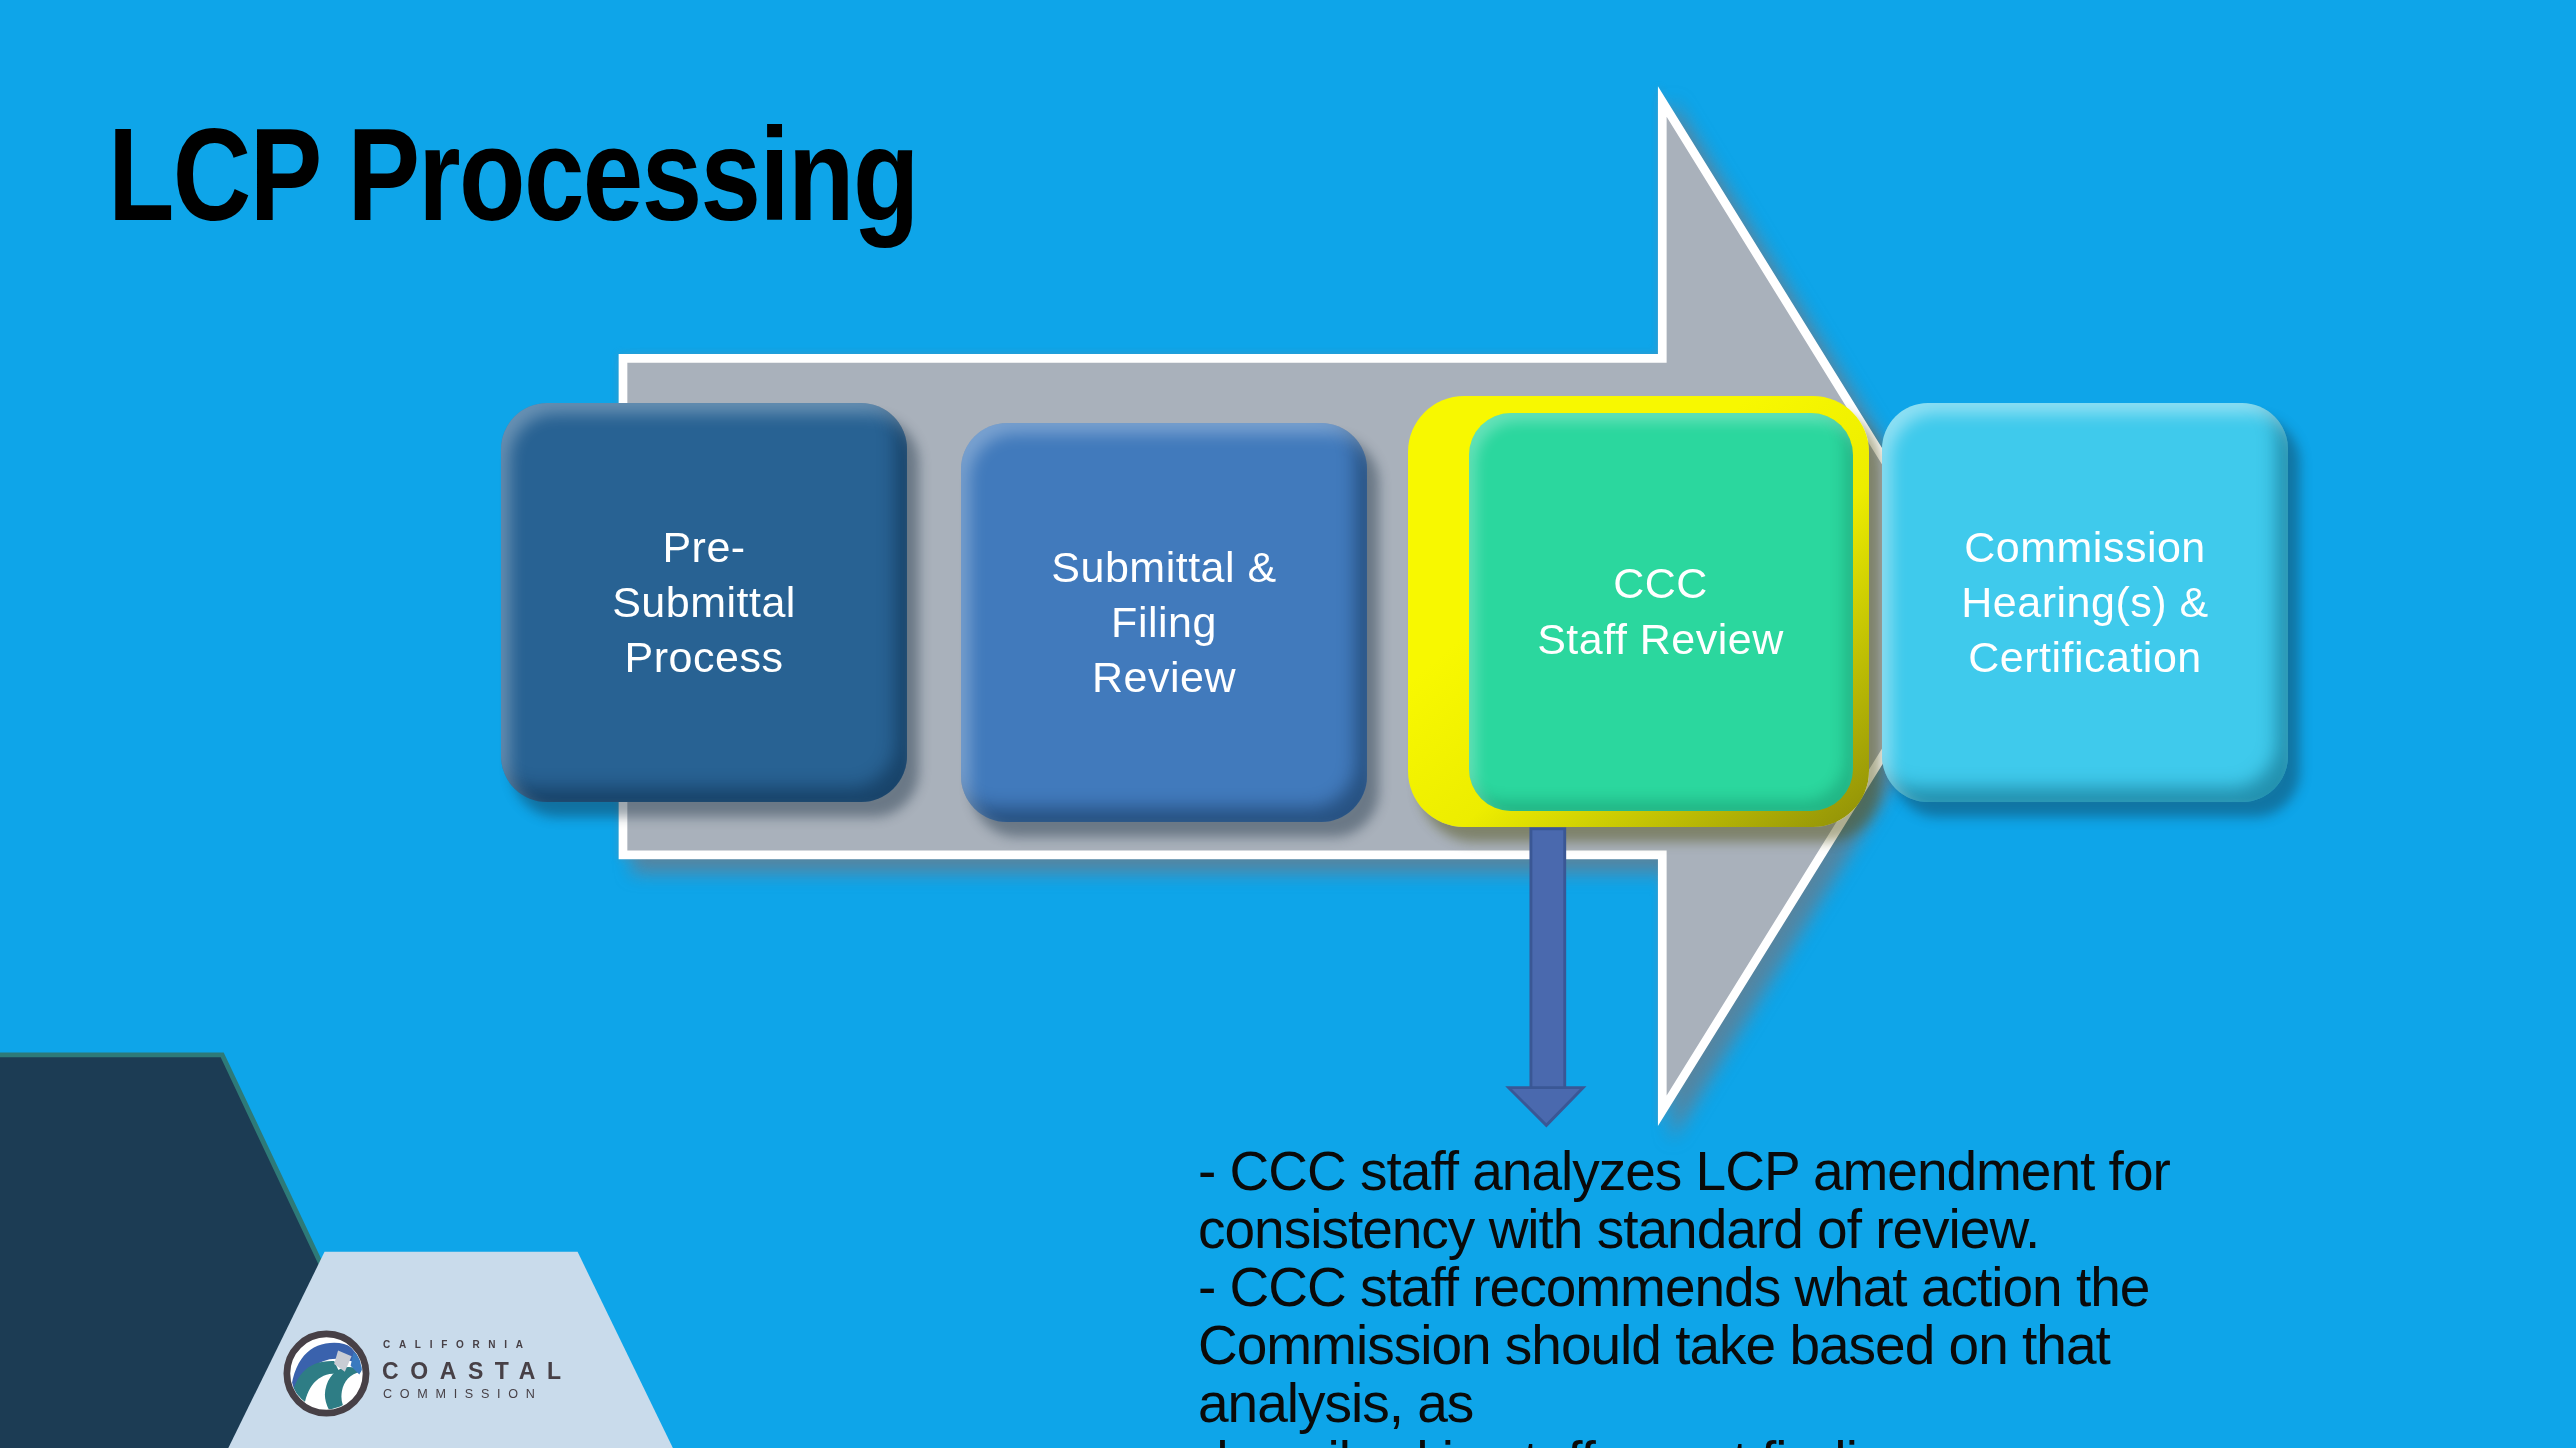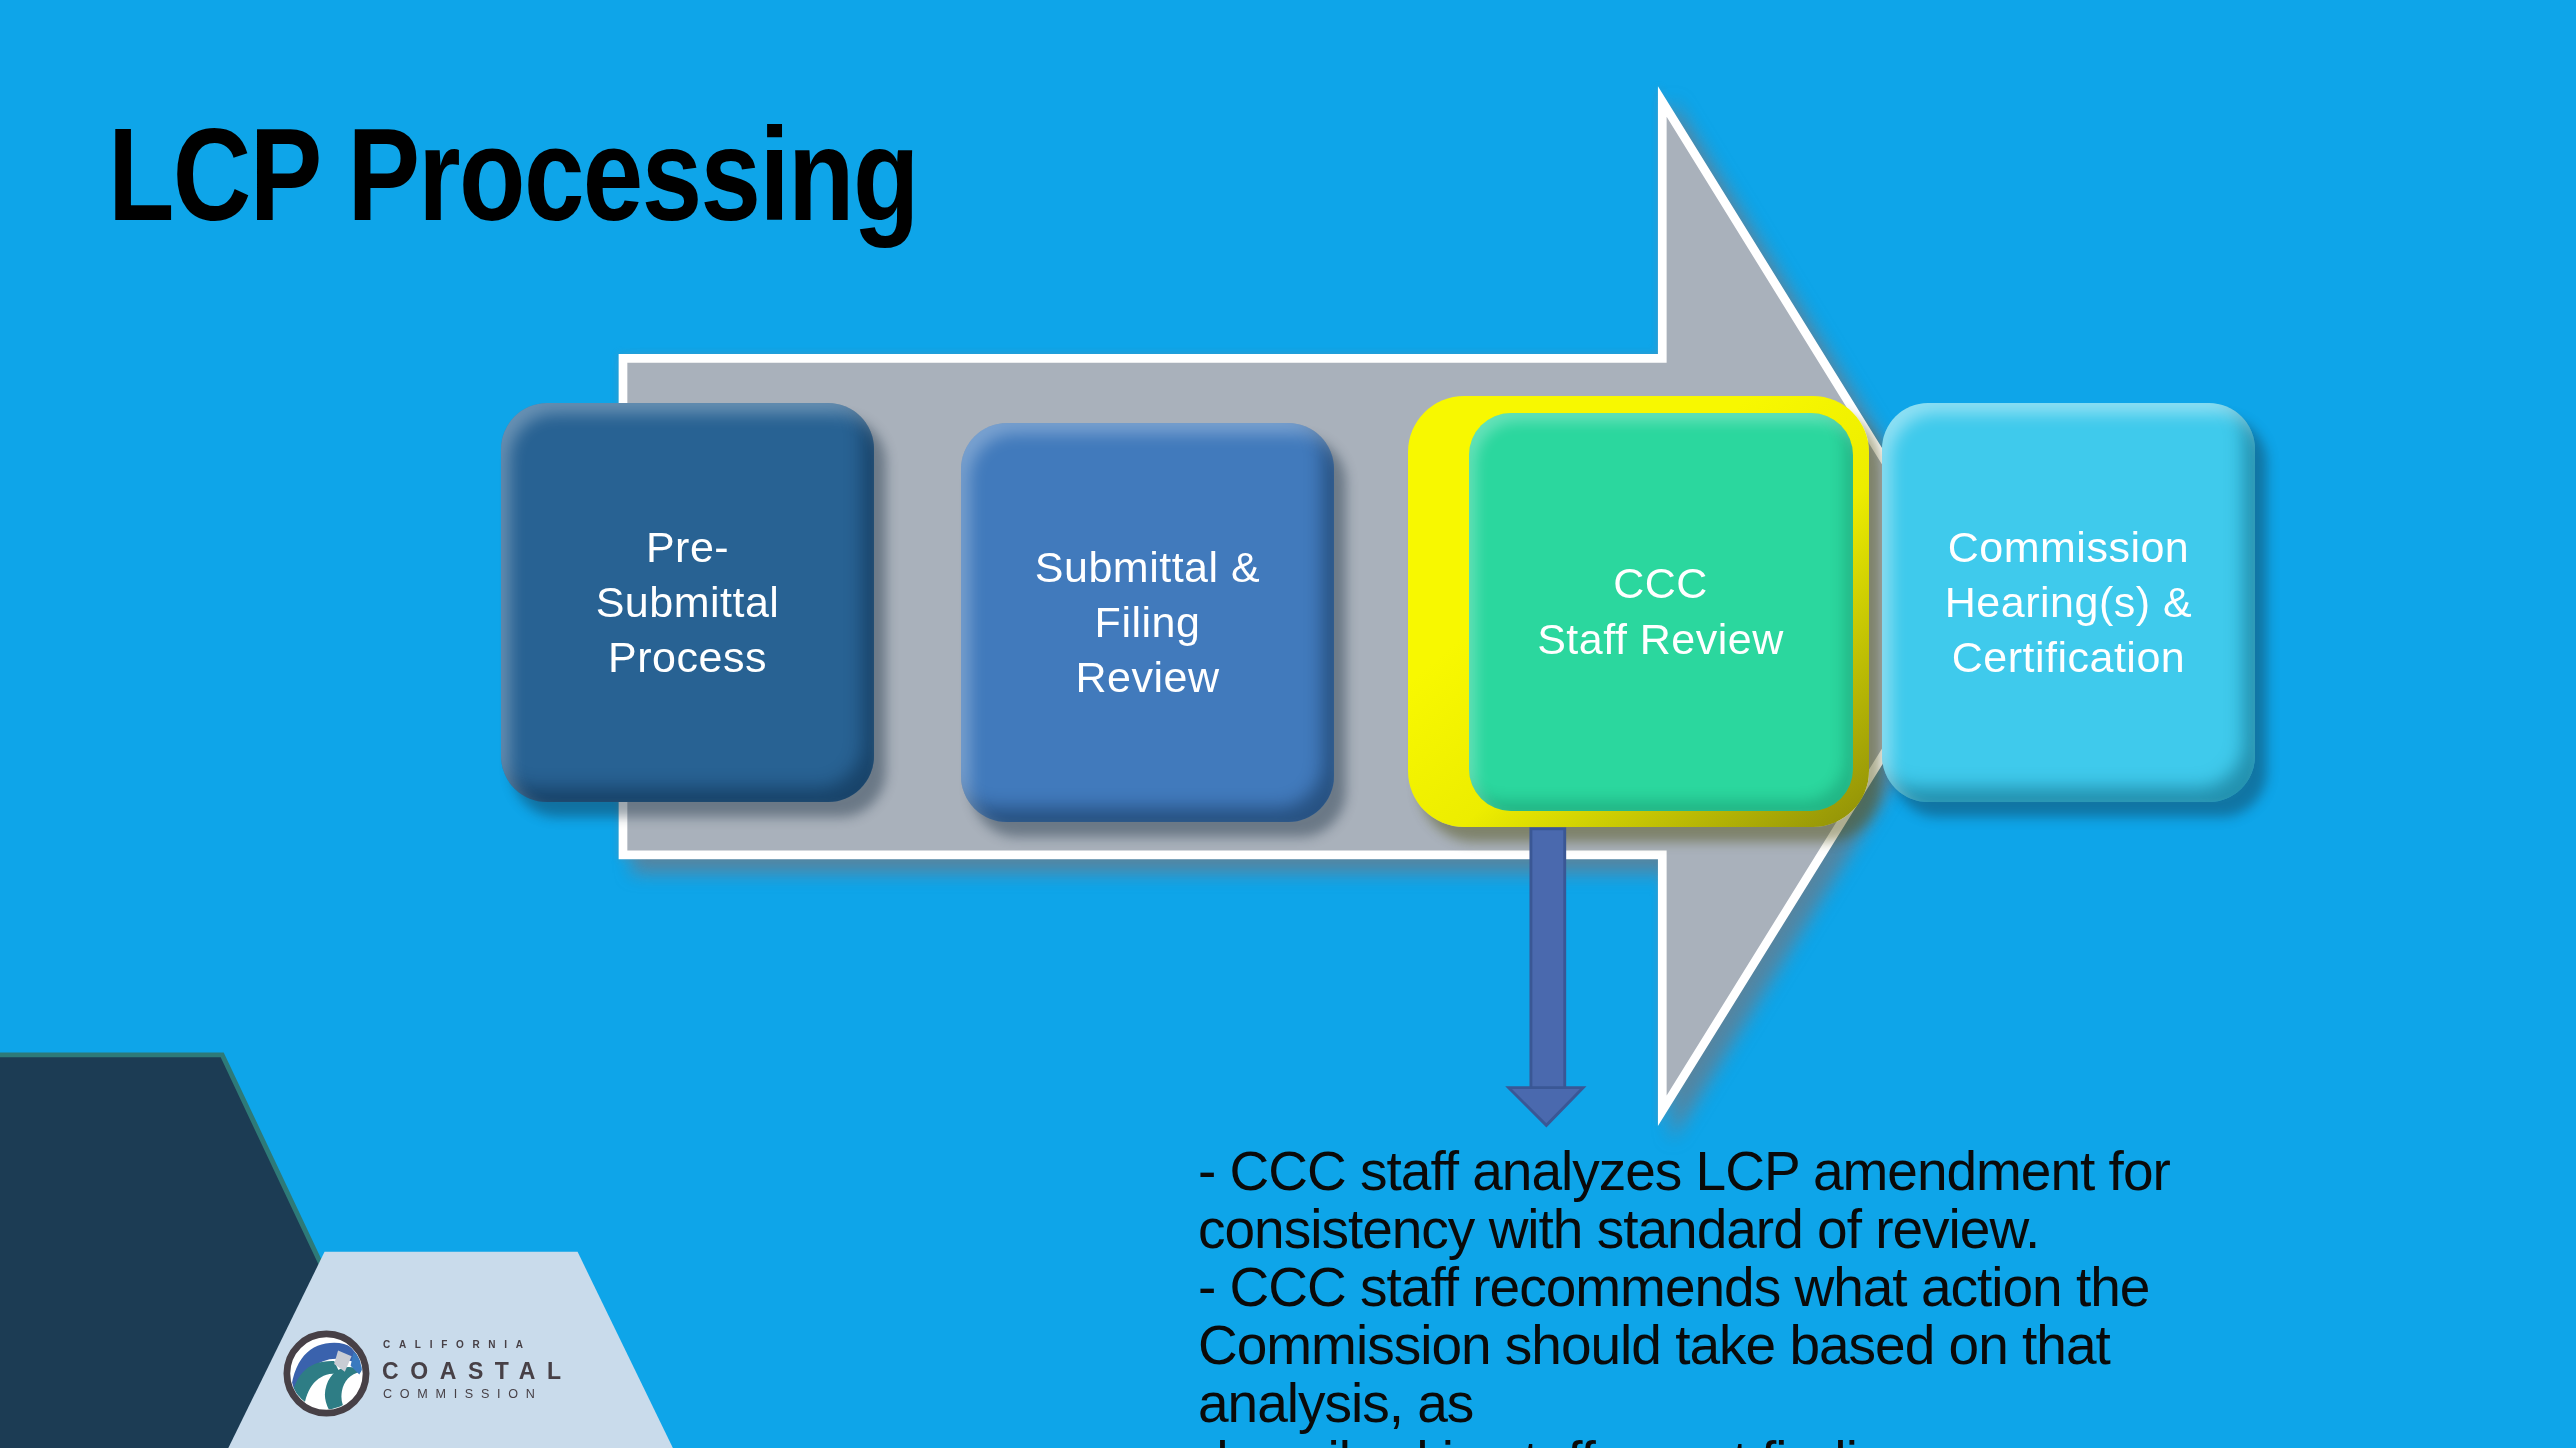--- a/index.html
+++ b/index.html
@@ -14,21 +14,21 @@
     letter-spacing:-1.9px;transform:scaleX(0.83);transform-origin:left top;
     white-space:nowrap;
   }
   
   .flow-svg{position:absolute;left:0;top:0;width:2576px;height:1449px;}
   .big-arrow{
     filter:drop-shadow(14px 14px 9px rgba(110,118,130,0.62)) drop-shadow(0 0 4px rgba(130,138,150,0.35));
   }
   
   .step-box{
-    position:absolute;width:373px;height:399px;border-radius:46px;
+    position:absolute;width:406px;height:399px;border-radius:46px;
     display:flex;align-items:center;justify-content:center;text-align:center;
     box-shadow:11.6px 14.5px 11.6px rgba(22,42,62,0.42),
       inset 8.7px 10.6px 15.5px rgba(255,255,255,0.30),
       inset -11.6px -14.5px 17.4px rgba(0,22,44,0.40);
   }
   .box-label{
     color:#fff;font-size:43px;line-height:1.28;white-space:pre-line;
     letter-spacing:0.5px;
   }
   .box-1{left:501px;top:403px;}

